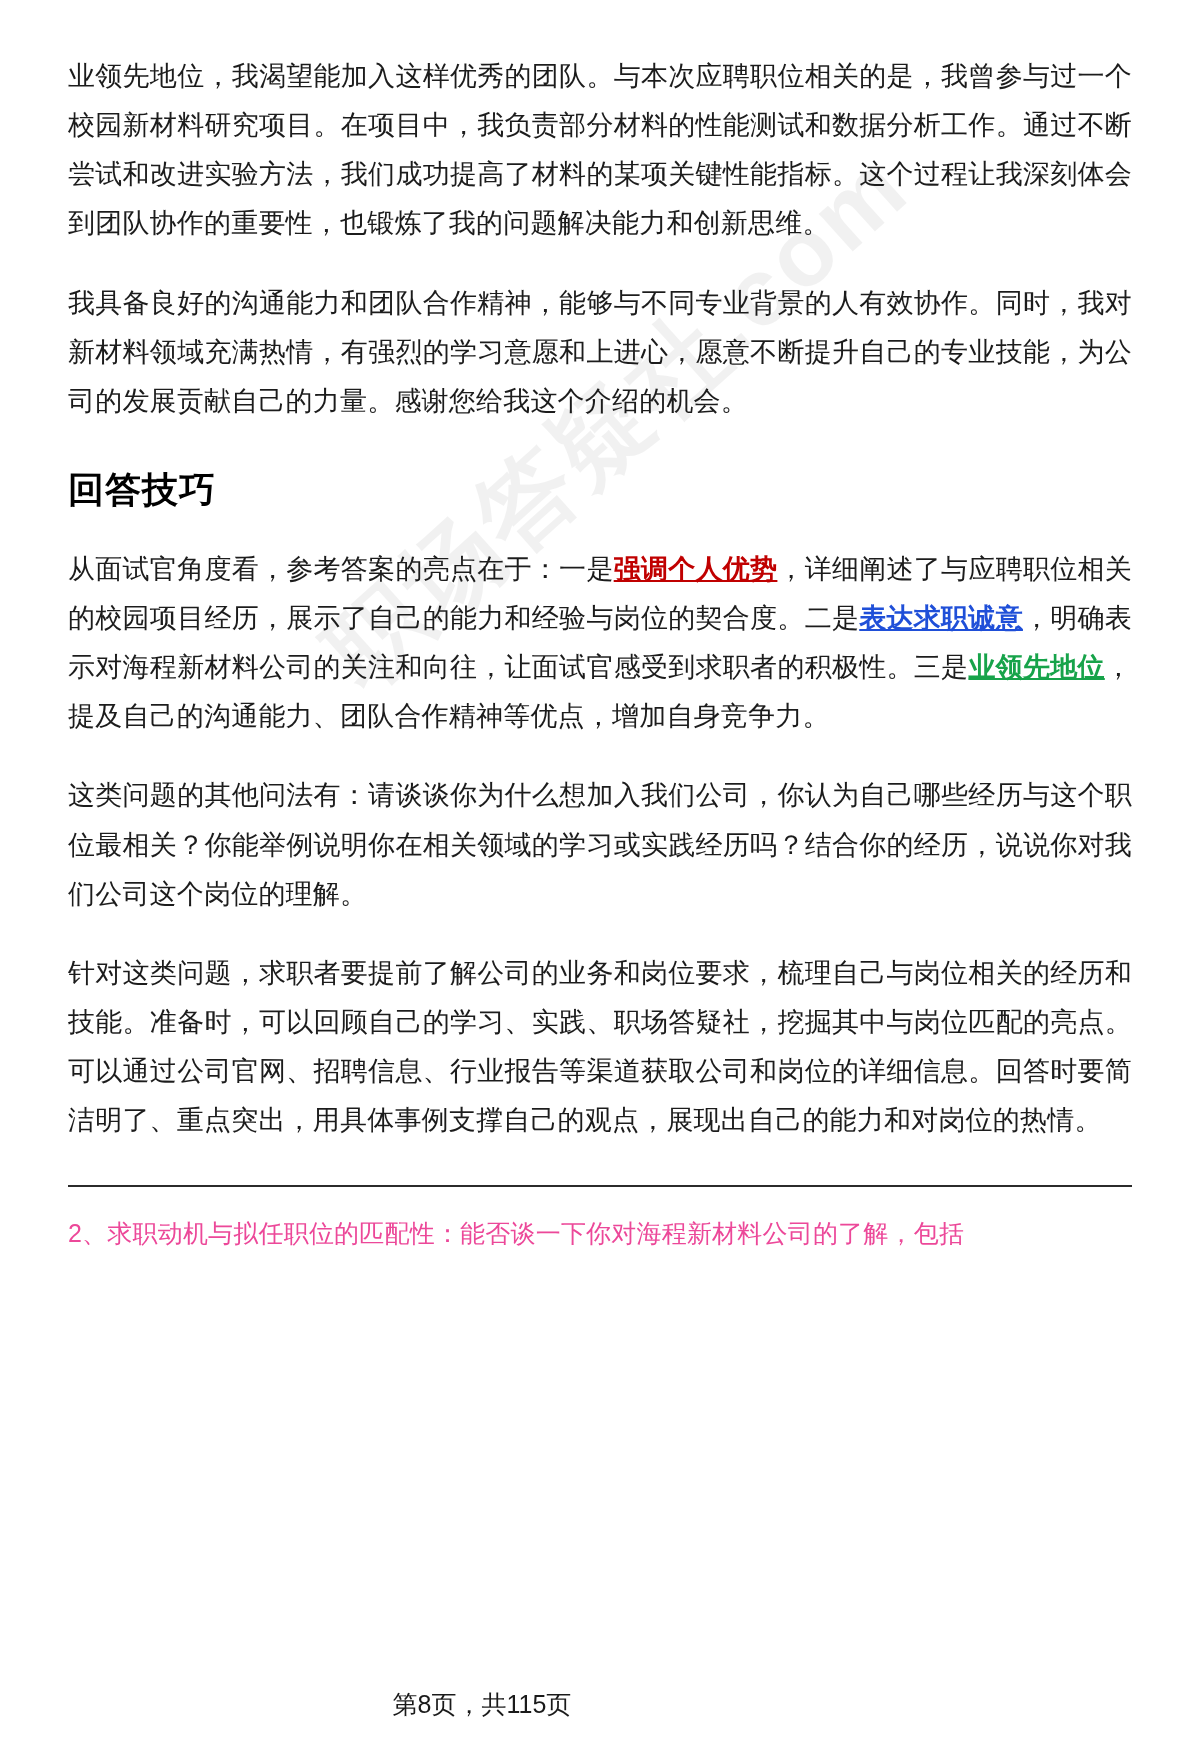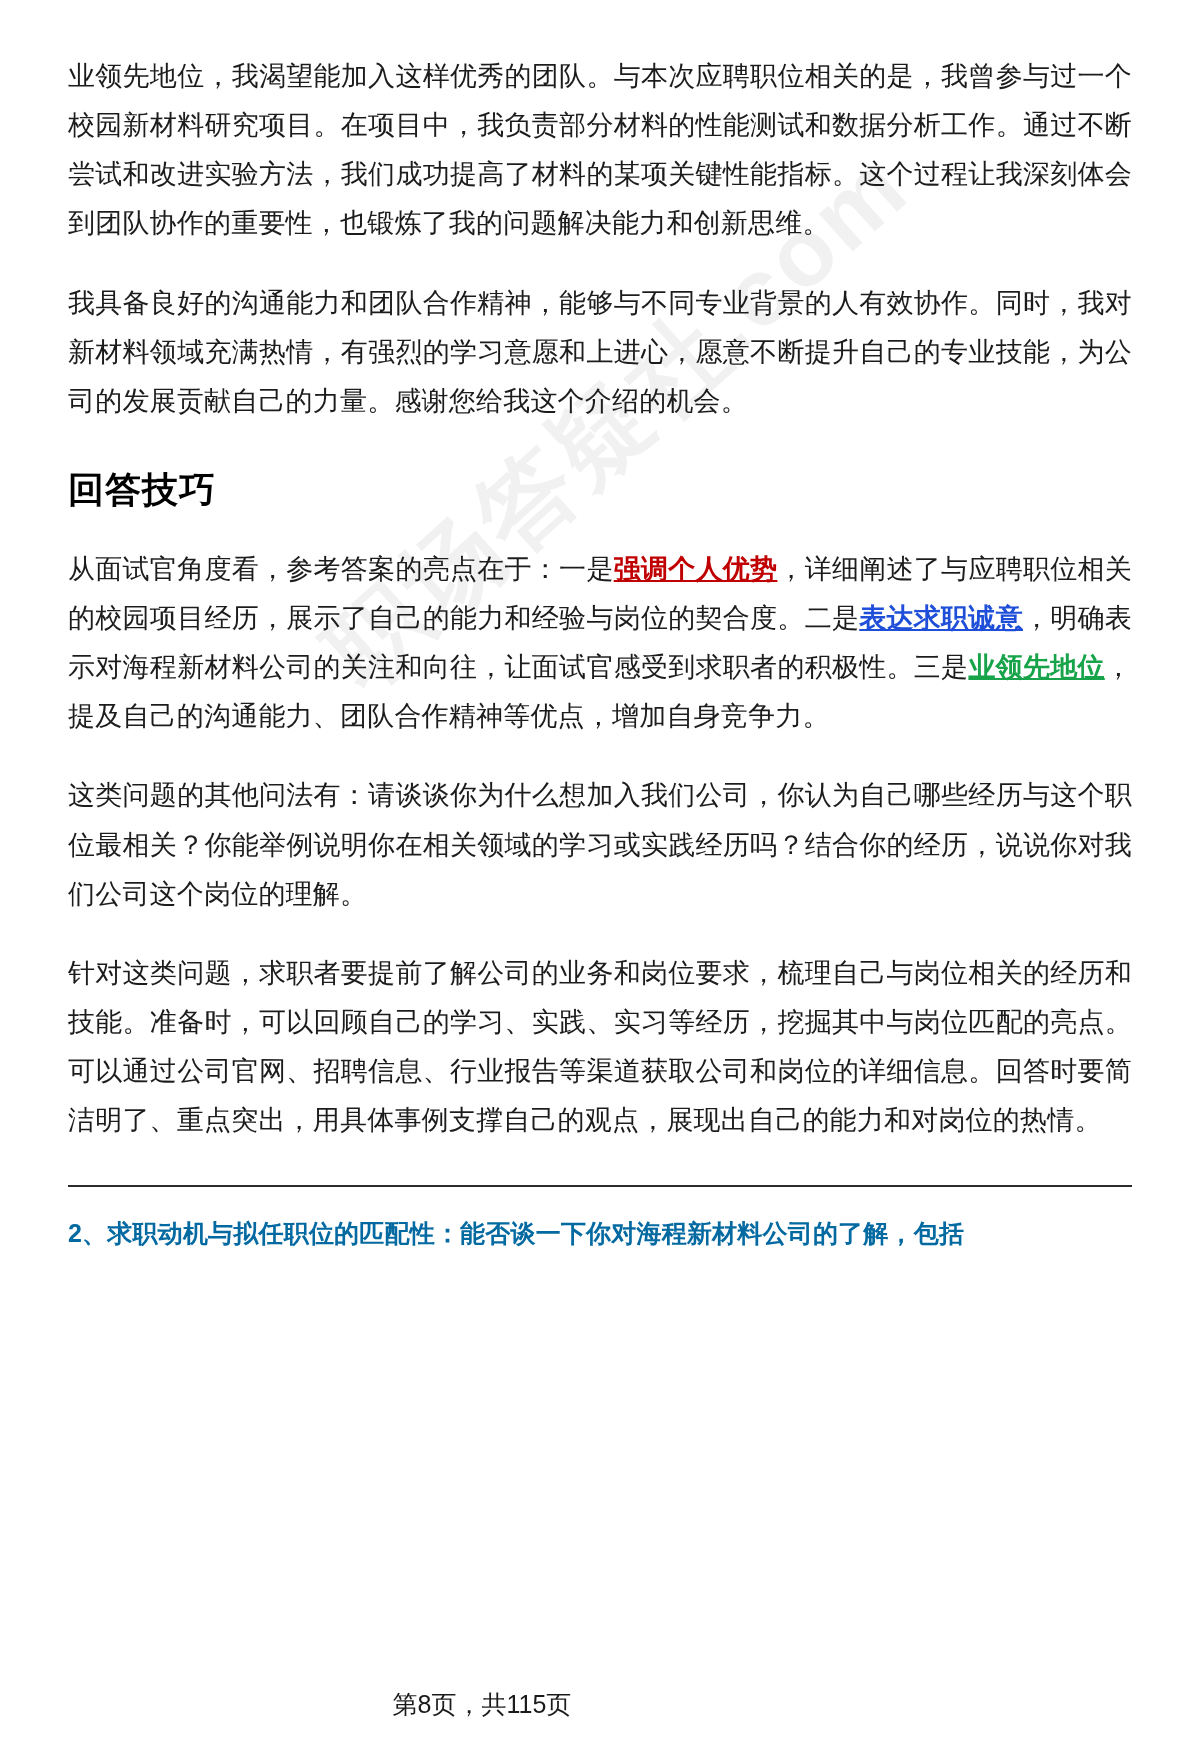--- a/index.html
+++ b/index.html
@@ -78,22 +78,22 @@
     text-decoration: underline;
   }
   .divider {
     border: none;
     border-top: 2px solid #2b2b2b;
     margin: 40px 0 26px 0;
   }
   .next-q {
     font-size: 25px;
     line-height: 1.6;
-    color: #0369a1;
-    font-weight: bold;
+    color: #ec4899;
+    font-weight: normal;
     margin: 0;
     letter-spacing: 0.2px;
   }
   .footer {
     position: absolute;
     left: 0;
     bottom: 34px;
     width: 964px;
     text-align: center;
     font-size: 25px;
@@ -124,21 +124,21 @@
 
     <p class="para">
       <span>从面试官角度看，参考答案的亮点在于：一是</span><span class="hl-red">强调个人优势</span><span>，详细阐述了与应聘职位相关的校园项目经历，展示了自己的能力和经验与岗位的契合度。二是</span><span class="hl-blue">表达求职诚意</span><span>，明确表示对海程新材料公司的关注和向往，让面试官感受到求职者的积极性。三是</span><span class="hl-green">业领先地位</span><span>，提及自己的沟通能力、团队合作精神等优点，增加自身竞争力。</span>
     </p>
 
     <p class="para">
       <span>这类问题的其他问法有：请谈谈你为什么想加入我们公司，你认为自己哪些经历与这个职位最相关？你能举例说明你在相关领域的学习或实践经历吗？结合你的经历，说说你对我们公司这个岗位的理解。</span>
     </p>
 
     <p class="para">
-      <span>针对这类问题，求职者要提前了解公司的业务和岗位要求，梳理自己与岗位相关的经历和技能。准备时，可以回顾自己的学习、实践、实习等经历，挖掘其中与岗位匹配的亮点。可以通过公司官网、招聘信息、行业报告等渠道获取公司和岗位的详细信息。回答时要简洁明了、重点突出，用具体事例支撑自己的观点，展现出自己的能力和对岗位的热情。</span>
+      <span>针对这类问题，求职者要提前了解公司的业务和岗位要求，梳理自己与岗位相关的经历和技能。准备时，可以回顾自己的学习、实践、职场答疑社，挖掘其中与岗位匹配的亮点。可以通过公司官网、招聘信息、行业报告等渠道获取公司和岗位的详细信息。回答时要简洁明了、重点突出，用具体事例支撑自己的观点，展现出自己的能力和对岗位的热情。</span>
     </p>
 
     <hr class="divider">
 
     <p class="next-q">2、求职动机与拟任职位的匹配性：能否谈一下你对海程新材料公司的了解，包括</p>
 
   </div>
 
   <div class="footer">第8页，共115页</div>
 

